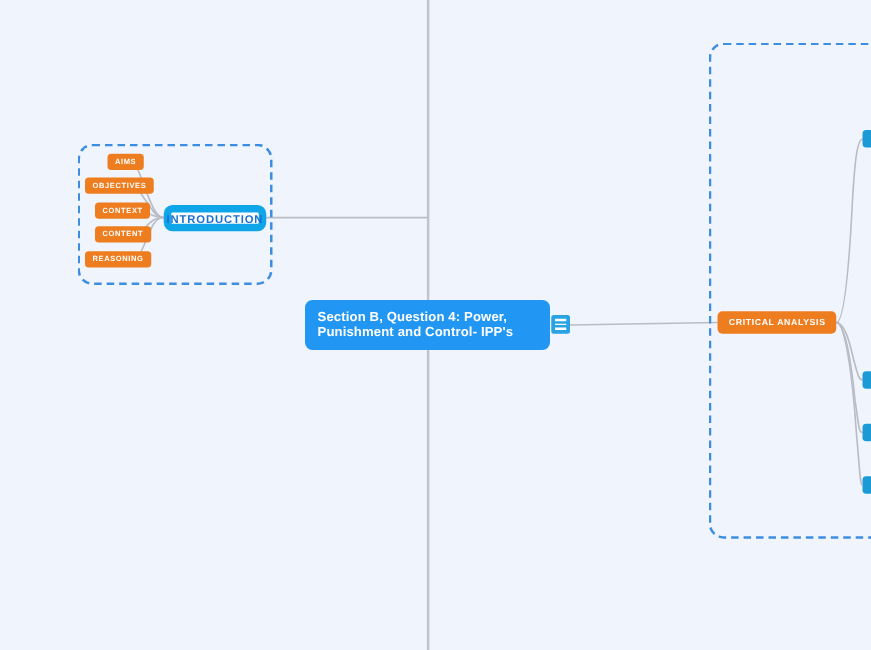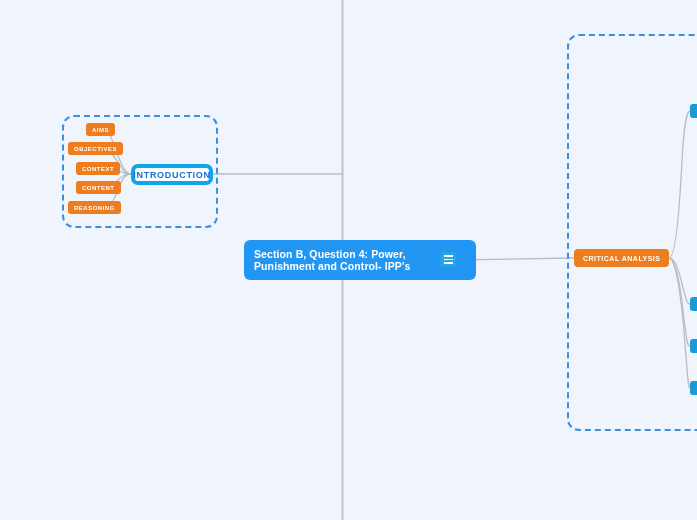--- a/index.html
+++ b/index.html
@@ -60,38 +60,38 @@
     display: flex;
     align-items: center;
     justify-content: center;
     white-space: nowrap;
     letter-spacing: 0.3px;
   }
 
   .node-root {
     left: 244px;
     top: 240px;
-    width: 232px;
+    width: 196px;
     height: 40px;
     background: #2196f3;
     color: #ffffff;
     border-radius: 6px;
     font-size: 10.5px;
     font-weight: bold;
     line-height: 12px;
     padding: 0 10px;
     text-align: left;
     justify-content: flex-start;
     white-space: normal;
     letter-spacing: 0.1px;
   }
 
   .node-white {
     background: #ffffff;
-    border: 4px solid #0ea5e9;
+    border: 6px solid #0ea5e9;
     border-radius: 7px;
     color: #1a6fd4;
     font-size: 9px;
     font-weight: bold;
     letter-spacing: 0.7px;
   }
   #node-introduction {
     left: 131px;
     top: 164px;
     width: 82px;

